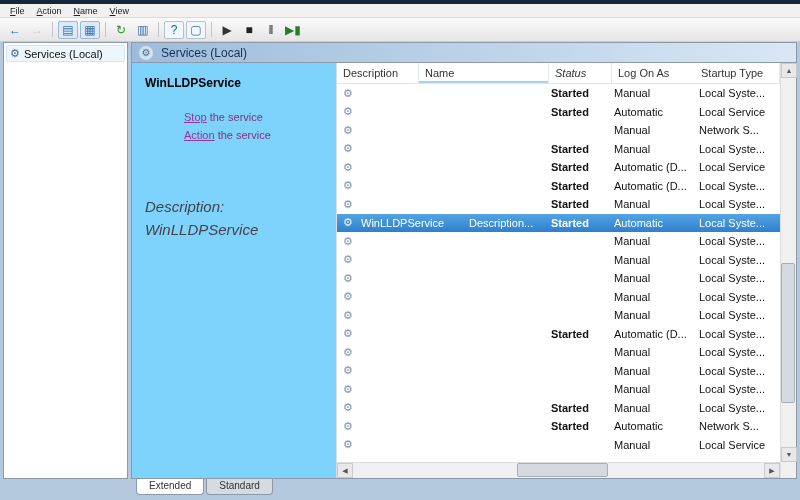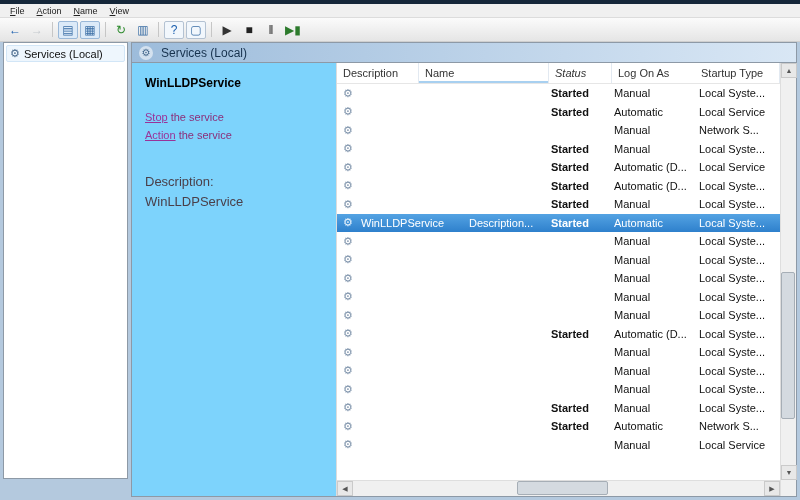--- a/index.html
+++ b/index.html
@@ -30,22 +30,22 @@
   .main-pane { flex: 1; display: flex; flex-direction: column; min-width: 0; }
 
   .pane-header { height: 20px; flex: 0 0 auto; background: linear-gradient(to right, #9dbcdb, #d9e7f5); border: 1px solid #8d99a6; border-bottom: none; display: flex; align-items: center; gap: 8px; padding-left: 7px; font-size: 12px; color: #17324e; }
   .header-icon { width: 14px; height: 14px; border-radius: 50%; background: rgba(255,255,255,.55); display: inline-flex; align-items: center; justify-content: center; font-size: 10px; color: #44688c; flex: 0 0 auto; }
 
   .pane-body { flex: 1; display: flex; background: #7dd3fc; border: 1px solid #8d99a6; min-height: 0; }
 
   .extended-panel { width: 204px; flex: 0 0 auto; padding: 13px 8px 0 13px; overflow: hidden; }
   .svc-title { font-size: 12px; font-weight: bold; color: #000; margin-bottom: 18px; }
   .svc-links { font-size: 11px; color: #8b2f7a; line-height: 1.65; }
-  .svc-links a { color: #993399; text-decoration: underline; cursor: pointer; }
-  .svc-desc { margin-top: 28px; font-size: 13px; color: #4a3f49; line-height: 1.5; }
+  .svc-links a { color: #993399; text-decoration: underline; cursor: pointer; margin-left: 39px; }
+  .svc-desc { margin-top: 52px; font-size: 15px; color: #4a3f49; line-height: 1.5; font-style: italic; }
 
   .table-area { flex: 1; display: flex; flex-direction: column; border-left: 1px solid #dcdcdc; min-width: 0; }
   .table-header { display: flex; height: 21px; flex: 0 0 auto; background: #fff; border-bottom: 1px solid #e6e6e6; }
   .th { font-size: 11px; color: #333; padding: 4px 0 0 6px; border-right: 1px solid #e2e9f1; height: 100%; white-space: nowrap; overflow: hidden; cursor: default; }
   .th-name { width: 130px; box-shadow: inset 0 -2px 0 #a8d0f0; }
   .th-desc { width: 82px; }
   .th-status { width: 63px; font-style: italic; }
   .th-startup { width: 85px; }
   .th-logon { flex: 1; border-right: none; }
 
@@ -324,16 +324,20 @@
           <div class="scroll-btn">▲</div>
           <div class="v-track">
             <div class="v-thumb"></div>
           </div>
           <div class="scroll-btn">▼</div>
           <div class="v-corner"></div>
         </div>
 
       </div>
 
+      <div class="bottom-tabs">
+        <div class="tab active">Extended</div>
+        <div class="tab">Standard</div>
+      </div>
 
     </div>
   </div>
 </div>
 
 </body></html>

